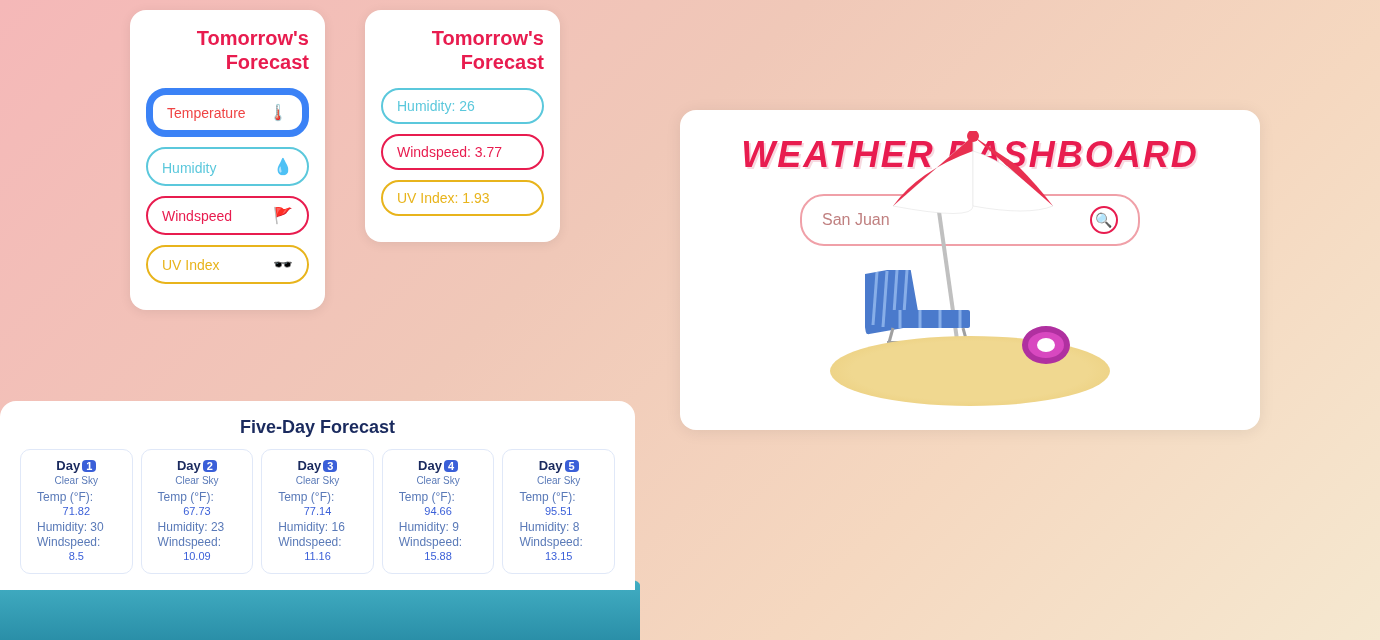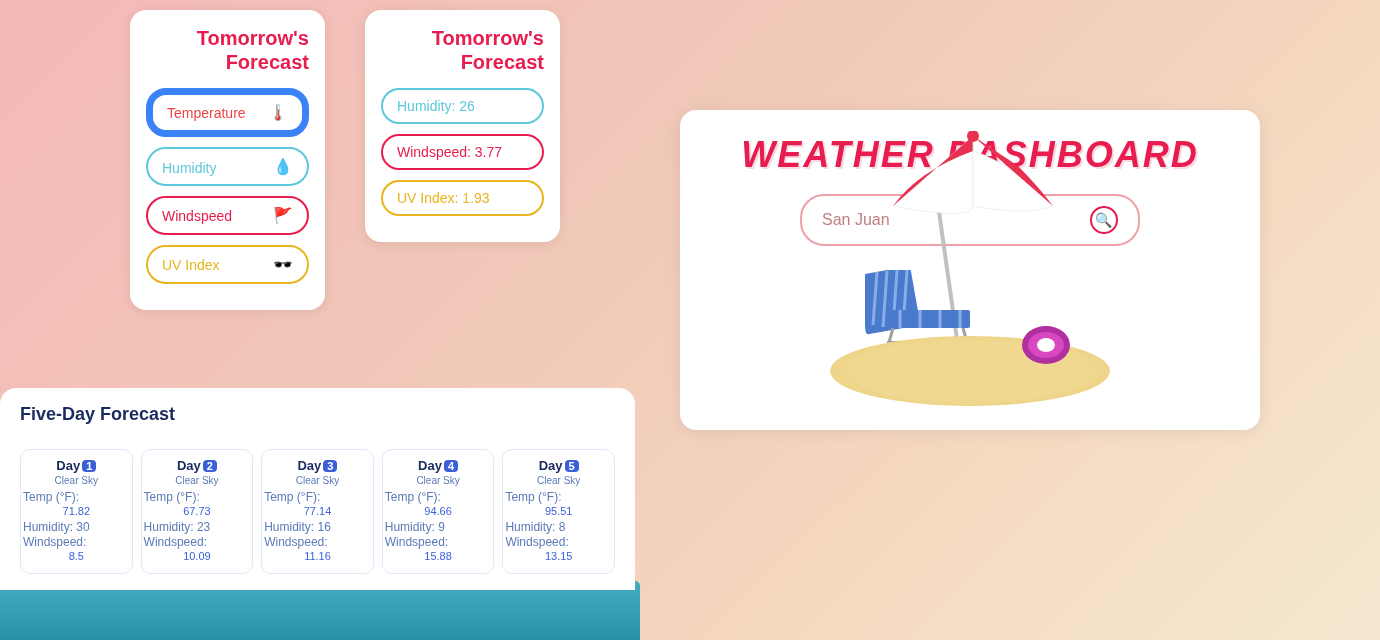--- a/index.html
+++ b/index.html
@@ -94,34 +94,35 @@
       width: 635px;
       background: white;
       border-radius: 16px 16px 0 0;
       padding: 16px 20px;
     }
 
     .five-day-title {
       font-size: 18px;
       font-weight: bold;
       color: #1a2a5e;
-      margin-bottom: 24px;
+      text-align: center;
+      margin-bottom: 11px;
     }
 
     .day-columns {
       display: flex;
       gap: 8px;
       justify-content: space-between;
     }
 
     .day-col {
       flex: 1;
       border: 1.5px solid #e0e8f8;
       border-radius: 10px;
-      padding: 8px 2px;
+      padding: 8px 16px;
       text-align: center;
     }
 
     .day-header {
       display: flex;
       align-items: center;
       justify-content: center;
       gap: 2px;
       font-size: 13px;
       font-weight: bold;

